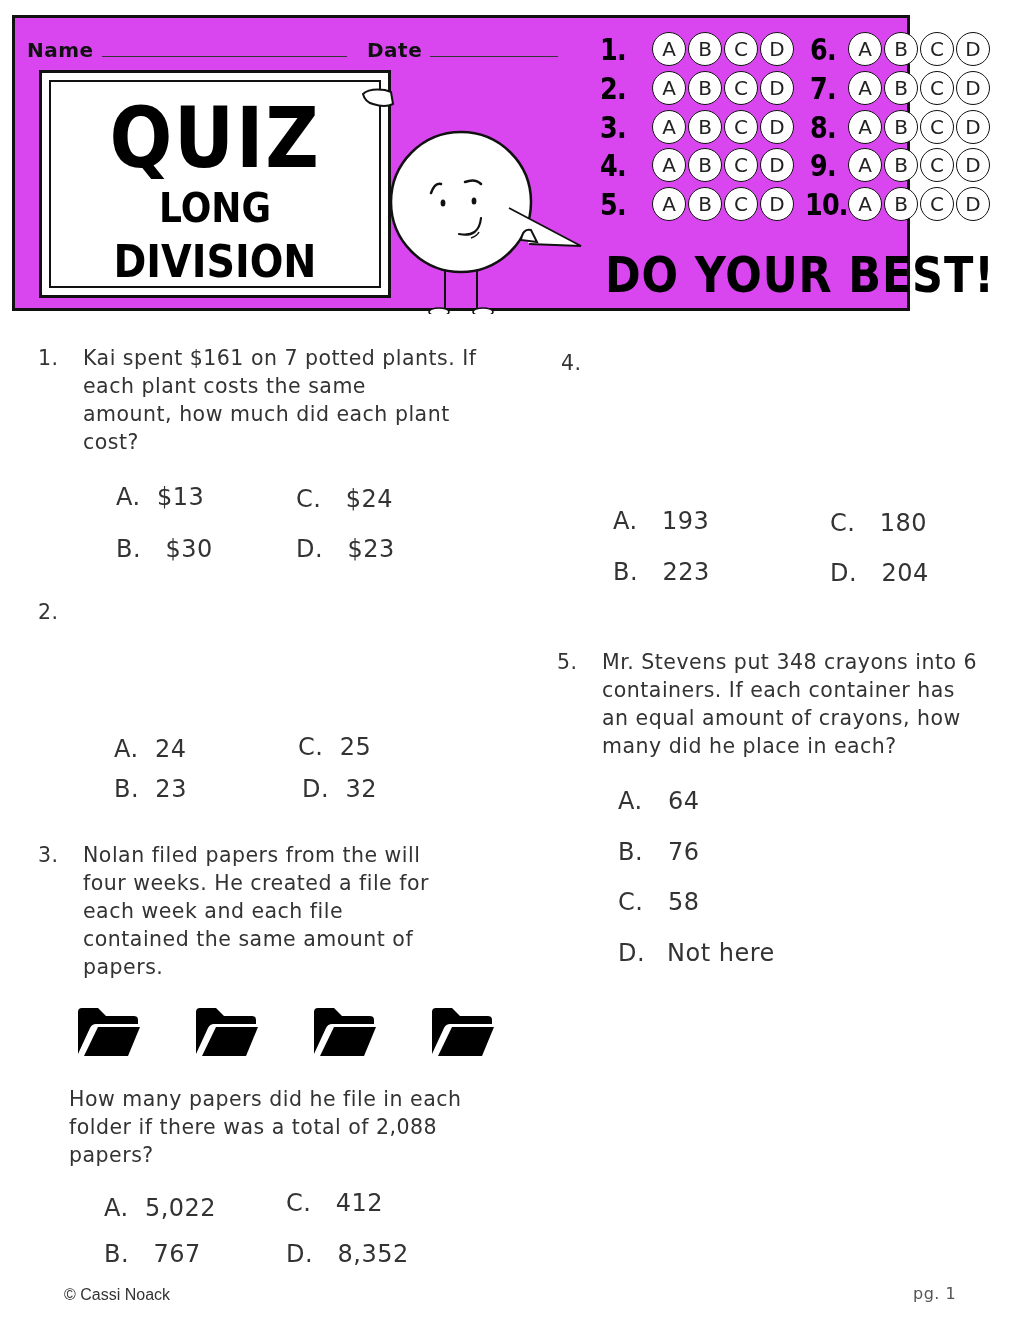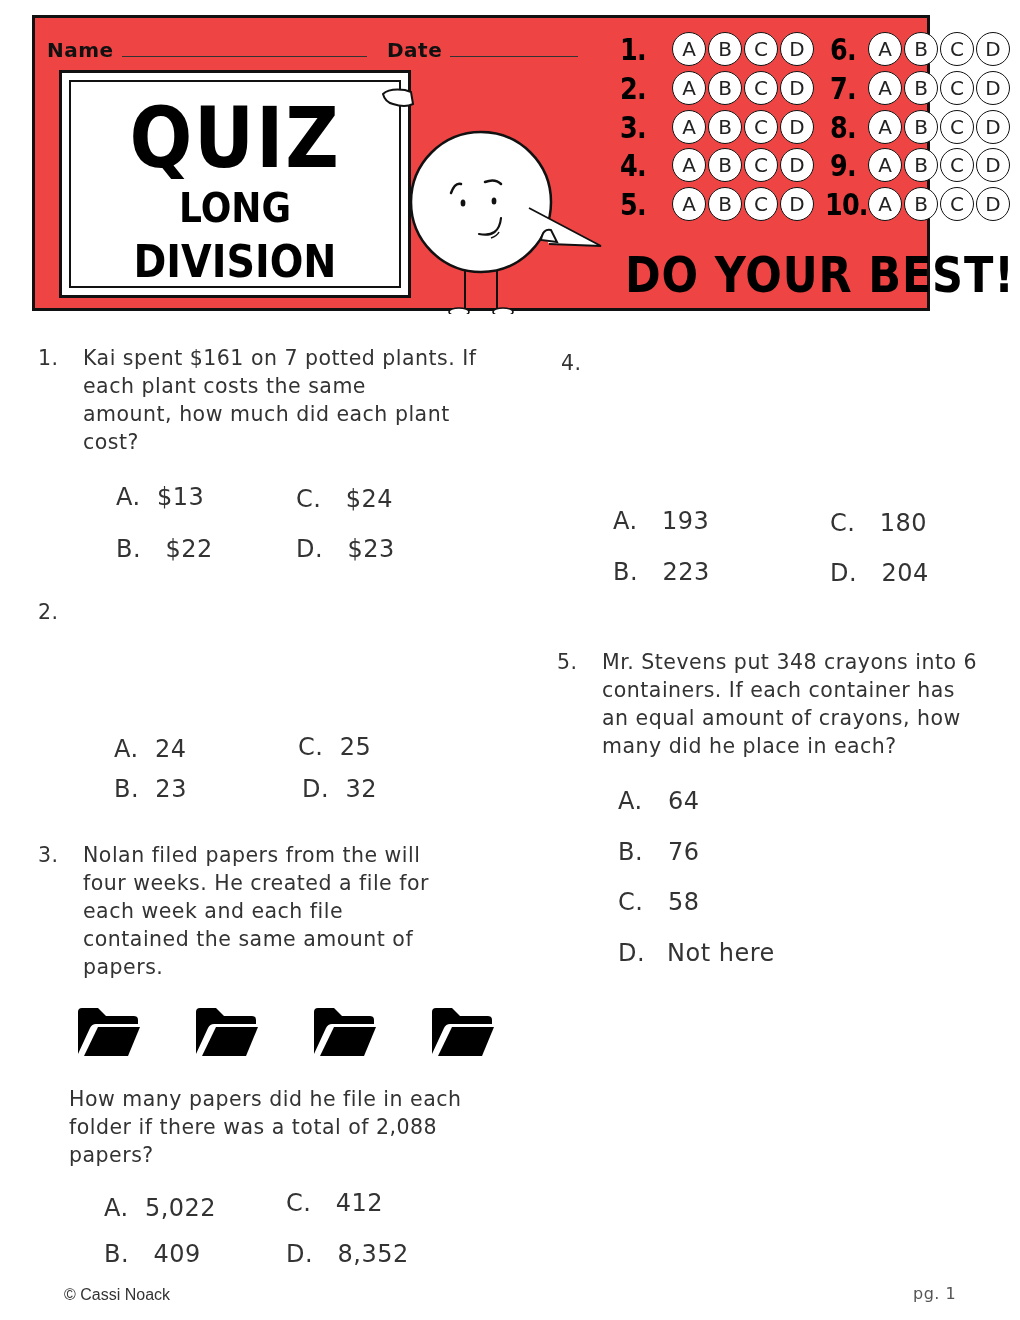--- a/index.html
+++ b/index.html
@@ -5,22 +5,22 @@
     * { margin: 0; padding: 0; box-sizing: border-box; }
     html, body {
       width: 1020px; height: 1320px; background: #ffffff;
       font-family: "DejaVu Sans", sans-serif; color: #222;
       overflow: hidden;
     }
     .page { position: relative; width: 1020px; height: 1320px; }
 
     
     .header {
-      position: absolute; left: 32px; top: 15px; width: 898px; height: 296px;
-      background: #ef4444; border: 3px solid #111;
+      position: absolute; left: 12px; top: 15px; width: 898px; height: 296px;
+      background: #d946ef; border: 3px solid #111;
     }
     .name-line {
       position: absolute; left: 12px; top: 20px;
       font-family: "DejaVu Sans", sans-serif; font-size: 20px; font-weight: bold; color: #111;
       letter-spacing: 0.5px;
     }
     .name-line .rule { display: inline-block; border-bottom: 1.5px solid #333; vertical-align: baseline; margin-left: 8px; height: 1px; }
     .date-line {
       position: absolute; left: 352px; top: 20px;
       font-size: 20px; font-weight: bold; color: #111; letter-spacing: 0.5px;
@@ -212,21 +212,21 @@
   </div>
 
   <div class="q" style="left:38px; top:344px; width:470px; height:120px;">
     <span class="q-num">1.</span>
     <span class="q-text">Kai spent $161 on 7 potted plants. If
 each plant costs the same
 amount, how much did each plant
 cost?</span>
   </div>
   <div class="opt" style="left:116px; top:483px;"><span class="letter">A.</span>&nbsp;&nbsp;<span class="val">$13</span></div>
-  <div class="opt" style="left:116px; top:535px;"><span class="letter">B.</span>&nbsp;&nbsp;&nbsp;<span class="val">$22</span></div>
+  <div class="opt" style="left:116px; top:535px;"><span class="letter">B.</span>&nbsp;&nbsp;&nbsp;<span class="val">$30</span></div>
   <div class="opt" style="left:296px; top:485px;"><span class="letter">C.</span>&nbsp;&nbsp;&nbsp;<span class="val">$24</span></div>
   <div class="opt" style="left:296px; top:535px;"><span class="letter">D.</span>&nbsp;&nbsp;&nbsp;<span class="val">$23</span></div>
 
   <div class="q" style="left:38px; top:598px; width:470px; height:120px;">
     <span class="q-num">2.</span>
   </div>
   <div class="opt" style="left:114px; top:735px;"><span class="letter">A.</span>&nbsp;&nbsp;<span class="val">24</span></div>
   <div class="opt" style="left:114px; top:775px;"><span class="letter">B.</span>&nbsp;&nbsp;<span class="val">23</span></div>
   <div class="opt" style="left:298px; top:733px;"><span class="letter">C.</span>&nbsp;&nbsp;<span class="val">25</span></div>
   <div class="opt" style="left:302px; top:775px;"><span class="letter">D.</span>&nbsp;&nbsp;<span class="val">32</span></div>
@@ -258,21 +258,21 @@
       <path d="M22 19 L64 19 L52 48 L8 48 Z" fill="#000"></path>
     </svg>
   </div>
 
   <div class="q" style="left:69px; top:1085px; width:440px; height:90px;">
     <span class="q-text" style="left:0;">How many papers did he file in each
 folder if there was a total of 2,088
 papers?</span>
   </div>
   <div class="opt" style="left:104px; top:1194px;"><span class="letter">A.</span>&nbsp;&nbsp;<span class="val">5,022</span></div>
-  <div class="opt" style="left:104px; top:1240px;"><span class="letter">B.</span>&nbsp;&nbsp;&nbsp;<span class="val">409</span></div>
+  <div class="opt" style="left:104px; top:1240px;"><span class="letter">B.</span>&nbsp;&nbsp;&nbsp;<span class="val">767</span></div>
   <div class="opt" style="left:286px; top:1189px;"><span class="letter">C.</span>&nbsp;&nbsp;&nbsp;<span class="val">412</span></div>
   <div class="opt" style="left:286px; top:1240px;"><span class="letter">D.</span>&nbsp;&nbsp;&nbsp;<span class="val">8,352</span></div>
 
   <div class="q" style="left:561px; top:349px; width:450px; height:145px;">
     <span class="q-num">4.</span>
   </div>
   <div class="opt" style="left:613px; top:507px;"><span class="letter">A.</span>&nbsp;&nbsp;&nbsp;<span class="val">193</span></div>
   <div class="opt" style="left:613px; top:558px;"><span class="letter">B.</span>&nbsp;&nbsp;&nbsp;<span class="val">223</span></div>
   <div class="opt" style="left:830px; top:509px;"><span class="letter">C.</span>&nbsp;&nbsp;&nbsp;<span class="val">180</span></div>
   <div class="opt" style="left:830px; top:559px;"><span class="letter">D.</span>&nbsp;&nbsp;&nbsp;<span class="val">204</span></div>

